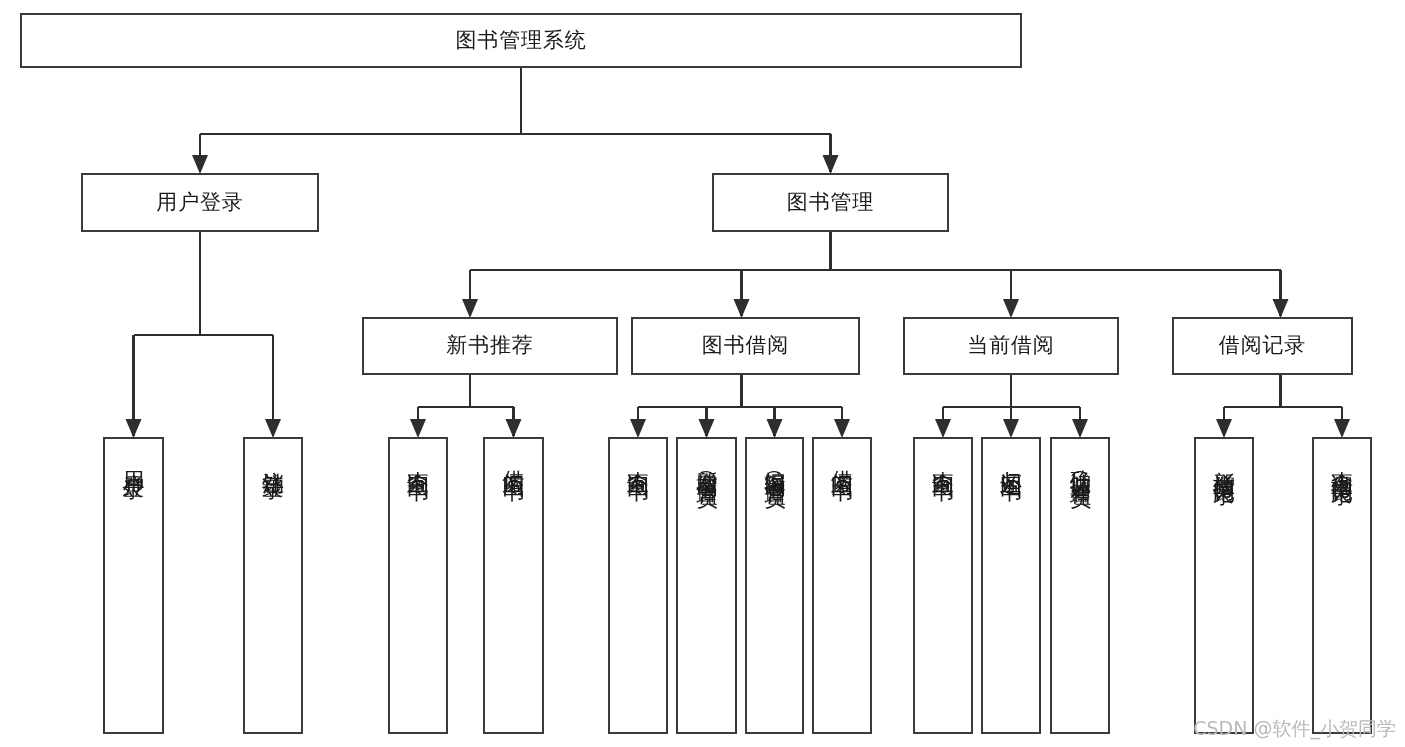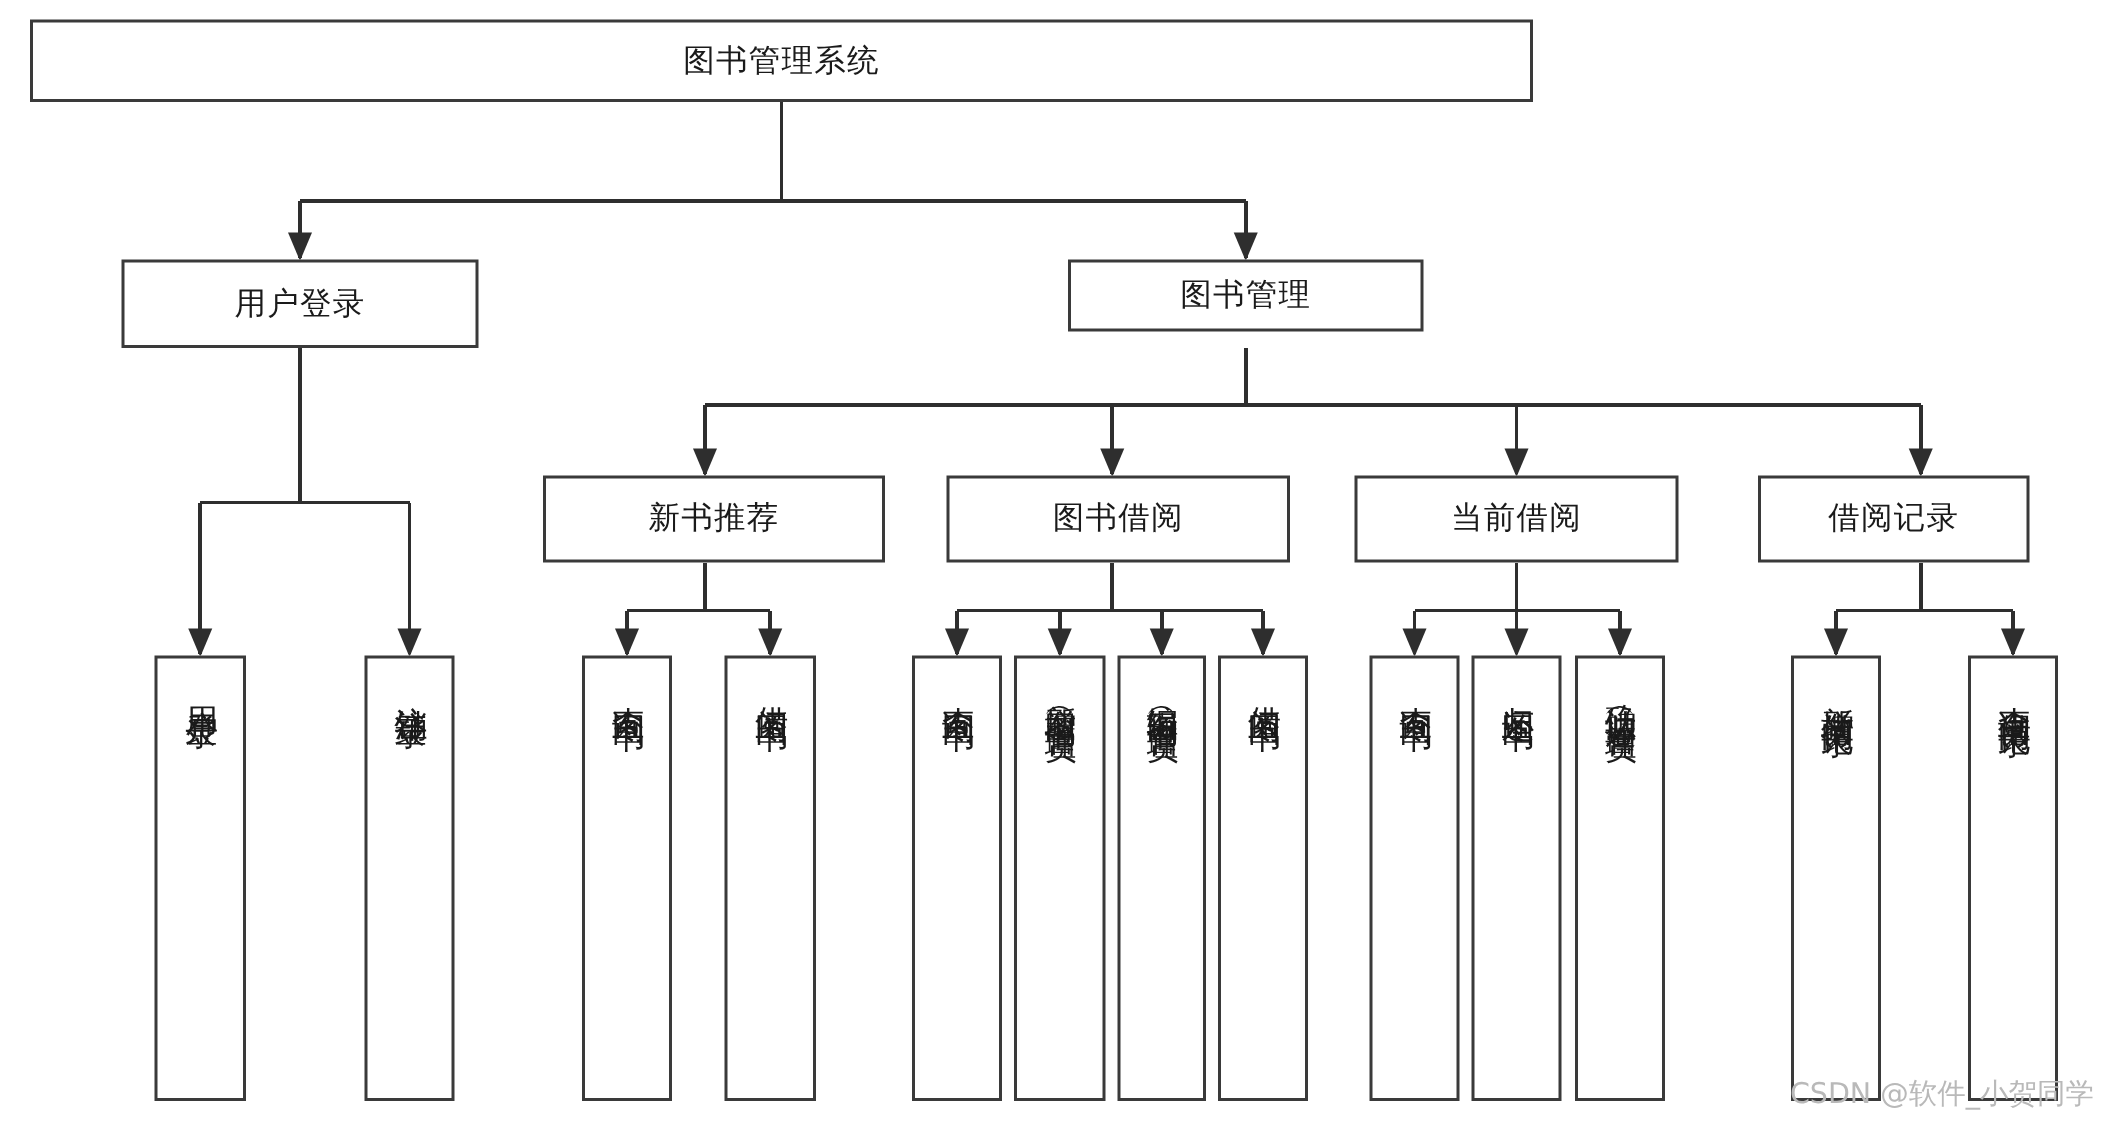--- a/index.html
+++ b/index.html
@@ -132,25 +132,25 @@
       <path d="M 1334 419 L 1350 419 L 1342 438 Z" fill="#2e2e2e"></path>
     </svg>
 
   <div class="node horizontal" style="left:20px;top:13px;width:1002px;height:55px;">
     <span class="label">图书管理系统</span>
   </div>
 
   <div class="node horizontal" style="left:81px;top:173px;width:238px;height:59px;">
     <span class="label">用户登录</span>
   </div>
-  <div class="node horizontal" style="left:712px;top:173px;width:237px;height:48px;">
+  <div class="node horizontal" style="left:712px;top:173px;width:237px;height:59px;">
     <span class="label">图书管理</span>
   </div>
 
-  <div class="node horizontal" style="left:362px;top:317px;width:228px;height:58px;font-family:Liberation Serif, serif;">
+  <div class="node horizontal" style="left:362px;top:317px;width:256px;height:58px;font-family:Liberation Serif, serif;">
     <span class="label">新书推荐</span>
   </div>
   <div class="node horizontal" style="left:631px;top:317px;width:229px;height:58px;">
     <span class="label">图书借阅</span>
   </div>
   <div class="node horizontal" style="left:903px;top:317px;width:216px;height:58px;">
     <span class="label">当前借阅</span>
   </div>
   <div class="node horizontal" style="left:1172px;top:317px;width:181px;height:58px;">
     <span class="label">借阅记录</span>

